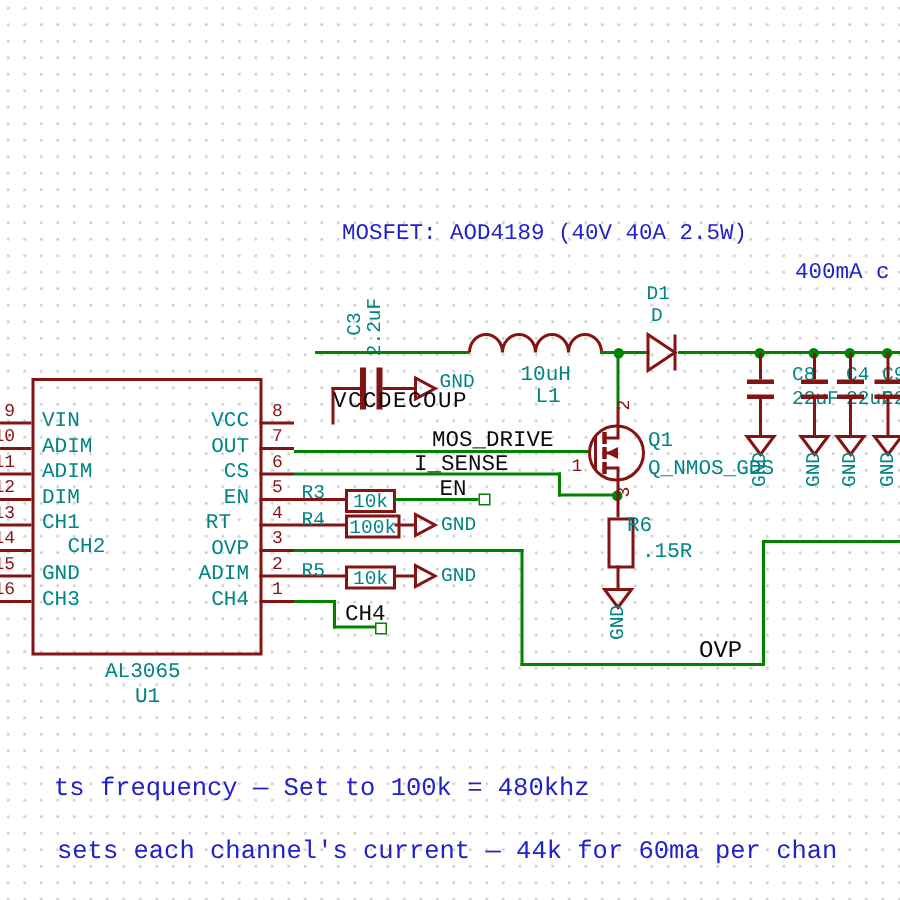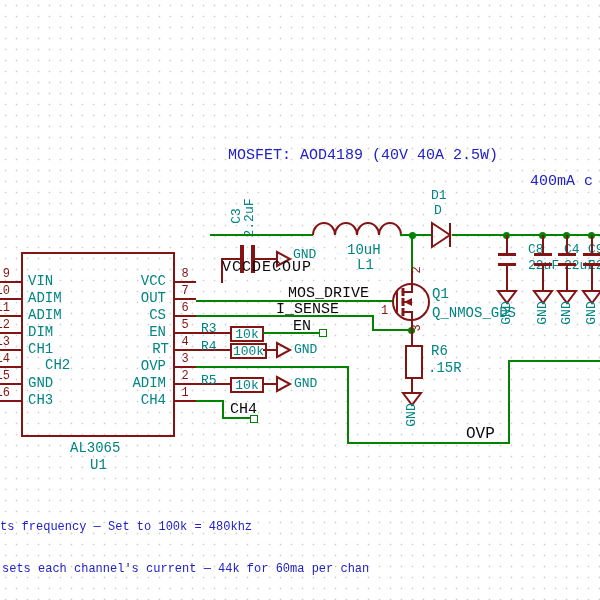--- a/index.html
+++ b/index.html
@@ -21,21 +21,21 @@
   .icbox{position:absolute;border:2px solid #841414;background:transparent;}
   .rbox{position:absolute;border:2px solid #841414;background:#fff;
         color:#008484;font-size:13px;line-height:13px;text-align:center;}
   .dot{position:absolute;width:7px;height:7px;border-radius:50%;background:#008400;}
   .sq{position:absolute;width:6px;height:6px;border:1px solid #008400;background:#fff;}
   .pname{font-size:14px;line-height:15px;}
   .f13{font-size:13px;line-height:14px;}
   .f14{font-size:14px;line-height:15px;}
   .f15{font-size:15px;line-height:16px;}
   .f16{font-size:16px;line-height:17px;}
-  .f17{font-size:12px;line-height:20px;}
+  .f17{font-size:17px;line-height:20px;margin-left:36px;}
   .ctr{text-align:center;}
   .rt{text-align:right;}
   svg{position:absolute;overflow:visible;}
 </style>
 </head>
 <body>
 
 <div class="stage">
 
   <div class="b f15 abs" style="left:228px;top:148px;">MOSFET: AOD4189 (40V 40A 2.5W)</div>
@@ -89,21 +89,21 @@
   <div class="num ctr" style="left:176px;top:319px;width:18px;">5</div>
   <div class="num ctr" style="left:176px;top:336px;width:18px;">4</div>
   <div class="num ctr" style="left:176px;top:353px;width:18px;">3</div>
   <div class="num ctr" style="left:176px;top:370px;width:18px;">2</div>
   <div class="num ctr" style="left:176px;top:387px;width:18px;">1</div>
 
   <div class="t pname rt abs" style="left:86px;top:274px;width:80px;">VCC</div>
   <div class="t pname rt abs" style="left:86px;top:291px;width:80px;">OUT</div>
   <div class="t pname rt abs" style="left:86px;top:308px;width:80px;">CS</div>
   <div class="t pname rt abs" style="left:86px;top:325px;width:80px;">EN</div>
-  <div class="t pname rt abs" style="left:89px;top:342px;width:80px;">RT</div>
+  <div class="t pname rt abs" style="left:74px;top:342px;width:80px;">RT</div>
   <div class="t pname rt abs" style="left:86px;top:359px;width:80px;">OVP</div>
   <div class="t pname rt abs" style="left:86px;top:376px;width:80px;">ADIM</div>
   <div class="t pname rt abs" style="left:86px;top:393px;width:80px;">CH4</div>
 
   <div class="r" style="left:221px;top:258px;width:2px;height:25px;"></div>
   <div class="r" style="left:221px;top:258px;width:19px;height:2px;"></div>
   <div class="r" style="left:240px;top:245px;width:4px;height:28px;"></div>
   <div class="r" style="left:251px;top:245px;width:4px;height:28px;"></div>
   <div class="r" style="left:255px;top:258px;width:21px;height:2px;"></div>
   <div class="t f13 rot abs ctr" style="left:217px;top:209px;width:40px;">C3</div>
@@ -201,21 +201,21 @@
   </svg>
   <div class="num" style="left:381px;top:305px;">1</div>
   <div class="num rot" style="left:413px;top:264px;">2</div>
   <div class="num rot" style="left:413px;top:322px;">3</div>
   <div class="t f14 abs" style="left:432px;top:287px;">Q1</div>
   <div class="t f14 abs" style="left:432px;top:306px;">Q_NMOS_GDS</div>
 
   <div class="r" style="left:411px;top:334px;width:2px;height:11px;"></div>
   <div class="rbox" style="left:405px;top:345px;width:14px;height:30px;"></div>
   <div class="r" style="left:411px;top:377px;width:2px;height:15px;"></div>
-  <div class="t f14 abs" style="left:431px;top:344px;">R6</div>
+  <div class="t f14 abs" style="left:418px;top:344px;">R6</div>
   <div class="t f14 abs" style="left:428px;top:361px;">.15R</div>
   <svg width="20" height="14" style="left:402px;top:392px;">
     <polygon points="1,1 19,1 10,13" fill="none" stroke="#841414" stroke-width="2"></polygon>
   </svg>
   <div class="t f13 rot abs ctr" style="left:395px;top:408px;width:34px;">GND</div>
 
   <div class="t f13 abs" style="left:201px;top:322px;">R3</div>
   <div class="rbox" style="left:230px;top:326px;width:30px;height:12px;">10k</div>
   <div class="w" style="left:263px;top:332px;width:57px;height:2px;"></div>
   <div class="k f15 abs" style="left:293px;top:319px;">EN</div>

